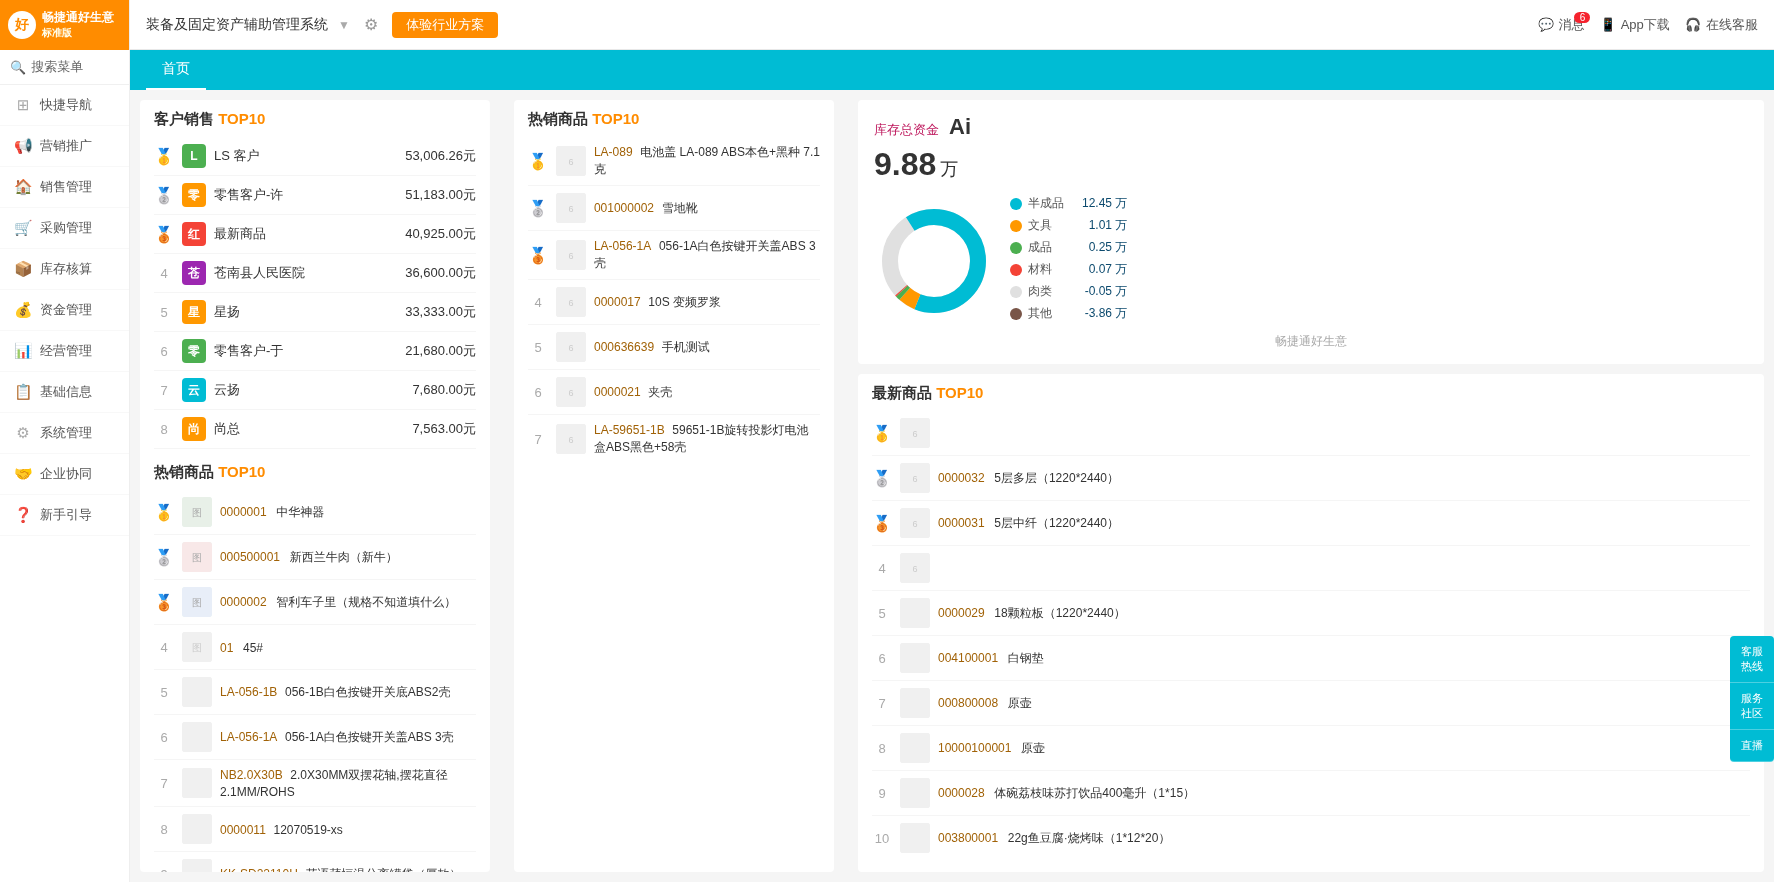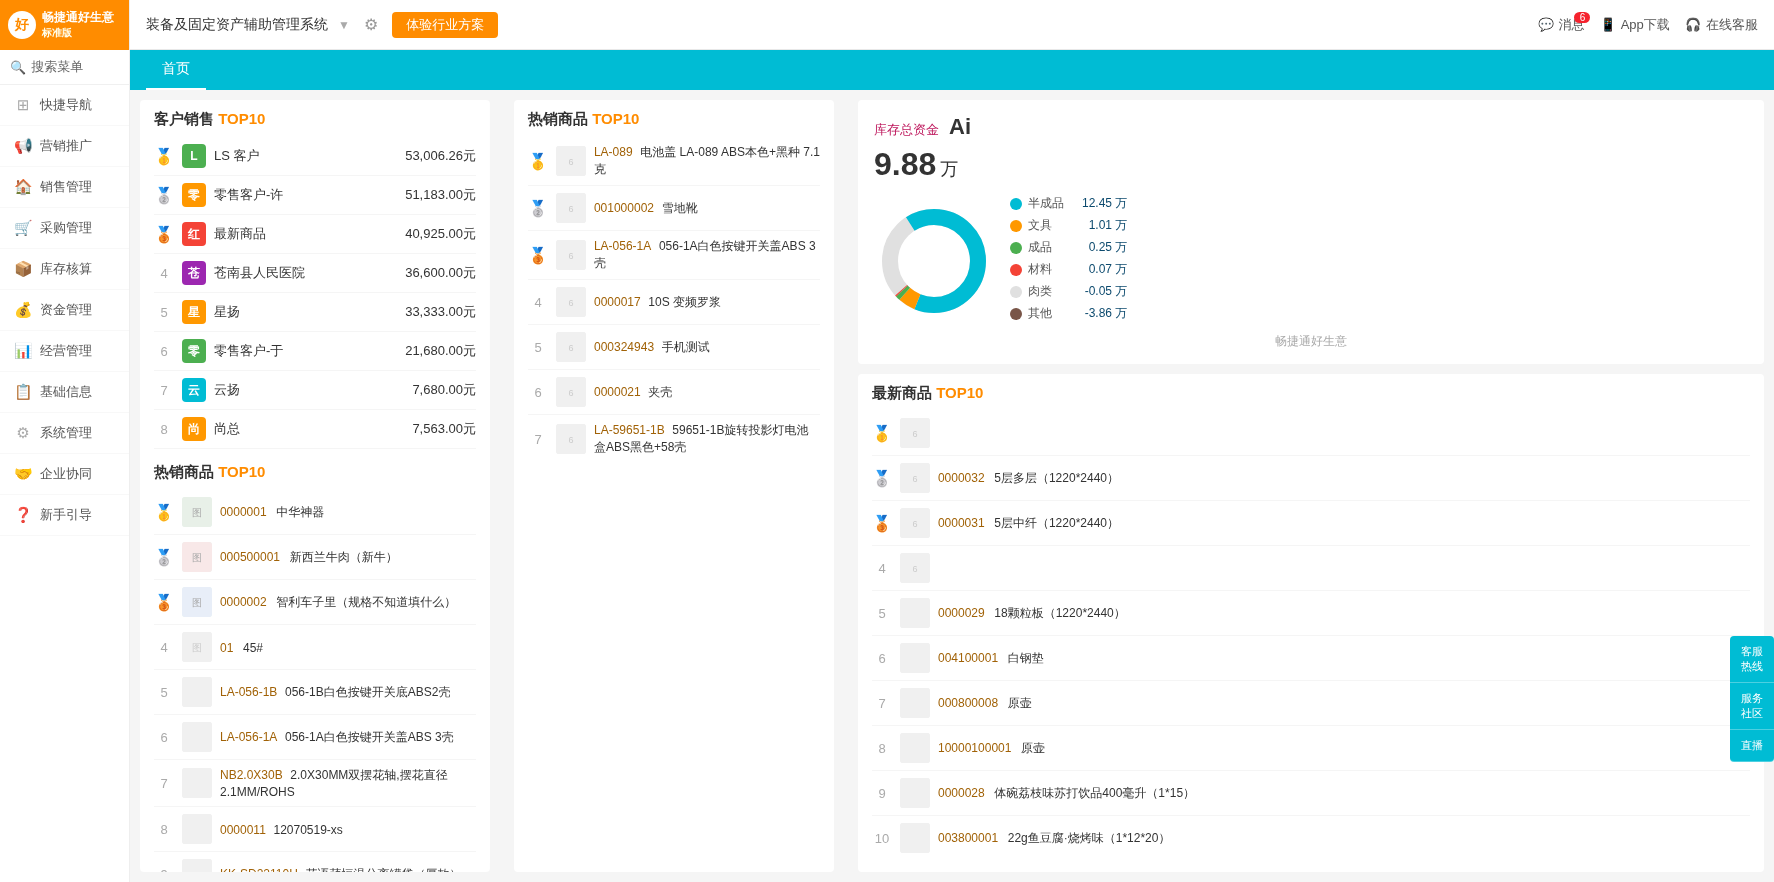--- a/index.html
+++ b/index.html
@@ -454,21 +454,21 @@
       </div>
       <div class="product-row">
         <span class="rank-num">5</span>
         <div class="product-thumb">
           <svg width="30" height="30">
               <rect width="30" height="30" fill="#f0f0f0"></rect>
               <text x="15" y="19" text-anchor="middle" font-size="9" fill="#ccc">6</text>
             </svg>
         </div>
         <div class="product-info">
-          <span class="product-code">000324943</span>
+          <span class="product-code">000636639</span>
           <span style="margin-left:4px;" class="product-name">手机测试</span>
         </div>
       </div>
       <div class="product-row">
         <span class="rank-num">6</span>
         <div class="product-thumb">
           <svg width="30" height="30">
               <rect width="30" height="30" fill="#f0f0f0"></rect>
               <text x="15" y="19" text-anchor="middle" font-size="9" fill="#ccc">6</text>
             </svg>

